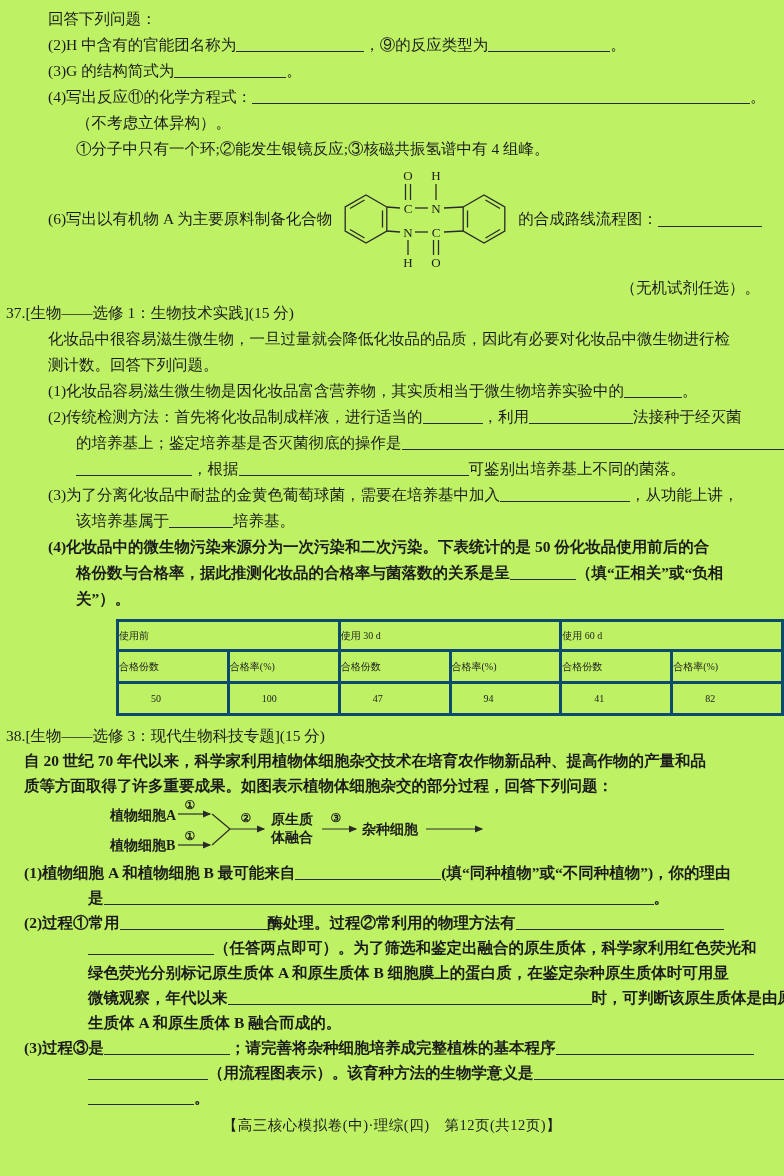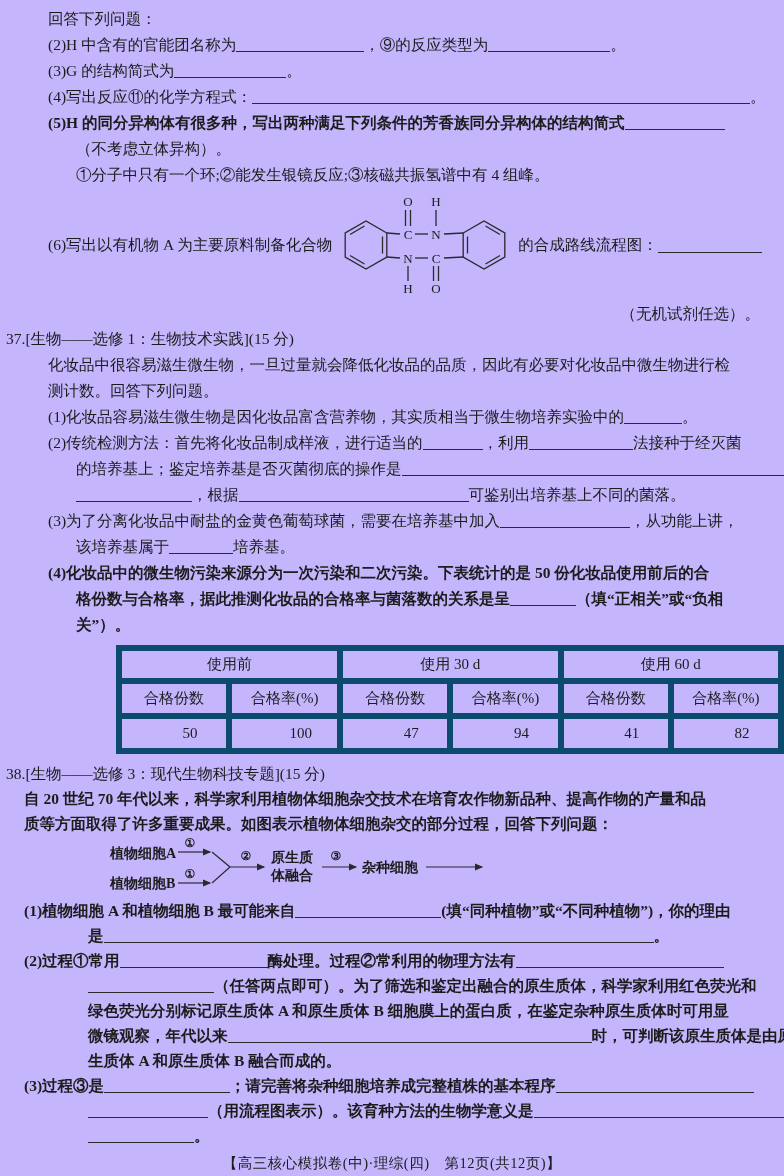--- a/index.html
+++ b/index.html
@@ -1,32 +1,32 @@
 <!DOCTYPE html>
 <html><head>
 <meta charset="utf-8">
 <style>
   html,body{margin:0;padding:0;background:#e8e8e8;}
-  .page{position:relative;width:784px;height:1176px;margin:0 auto;background:#c4b5fd;
+  .page{position:relative;width:784px;height:1176px;margin:0 auto;background:#bef264;
         font-family:"Liberation Serif","DejaVu Serif",serif;color:#1c1c1c;
         font-size:15.5px;overflow:hidden;box-sizing:border-box;padding-top:6px;}
   p{margin:0;}
   .ln  {line-height:26px;padding-left:48px;white-space:nowrap;}
   .lnw {line-height:26px;padding-left:76px;white-space:nowrap;}
   .ln8 {line-height:25px;padding-left:24px;white-space:nowrap;}
   .lnw8{line-height:25px;padding-left:88px;white-space:nowrap;}
   .qt  {line-height:26px;padding-left:6px;white-space:nowrap;}
   .qt8 {line-height:25px;padding-left:6px;white-space:nowrap;}
   .bd{font-weight:bold;}
   .bl{display:inline-block;border-bottom:1.2px solid #2a2a2a;height:15px;vertical-align:-2px;}
   .row6{display:flex;align-items:center;padding-left:48px;height:114px;line-height:26px;}
   .row6 .seg{white-space:nowrap;}
   .noteR{text-align:right;padding-right:24px;line-height:24px;}
   table.t37{border-collapse:collapse;margin:7px 0 7px 116px;}
-  table.t37 td{border:6px solid #0c4a6e;text-align:center;font-size:15px;
+  table.t37 td{border:3px solid #0c4a6e;text-align:left;font-size:10px;
                width:77px;padding:0;}
   table.t37 tr.g td{height:27px;}
   table.t37 tr.h td{height:29px;font-family:Liberation Serif, serif;}
   table.t37 tr.v td{height:29px;padding-left:32px;}
   .diagram-wrap{padding-left:108px;height:62px;}
   .footer{text-align:center;margin-top:6px;font-size:14.5px;letter-spacing:.5px;}
   svg text{fill:#1c1c1c;font-family:"Liberation Serif","DejaVu Serif",serif;}
   svg .bond{stroke:#2a2a2a;stroke-width:1.3;fill:none;}
   svg .arr{stroke:#2a2a2a;stroke-width:1.2;fill:none;}
 </style>
@@ -44,23 +44,20 @@
     </p>
 
     <p class="ln">
       <span>(3)G 的结构简式为</span><span class="bl" style="width:112px"></span><span>。</span>
     </p>
 
     <p class="ln">
       <span>(4)写出反应⑪的化学方程式：</span><span class="bl" style="width:498px"></span><span>。</span>
     </p>
 
-    <p class="ln bd">
-      <span>(5)H 的同分异构体有很多种，写出两种满足下列条件的芳香族同分异构体的结构简式</span><span class="bl" style="width:100px"></span>
-    </p>
     <p class="lnw"><span>（不考虑立体异构）。</span></p>
     <p class="lnw"><span>①分子中只有一个环;②能发生银镜反应;③核磁共振氢谱中有 4 组峰。</span></p>
 
     <div class="row6">
       <span class="seg">(6)写出以有机物 A 为主要原料制备化合物</span>
       <svg width="178" height="110" viewBox="0 0 178 110" style="flex:none;margin:0 4px;">
 
         <polygon class="bond" points="50.8,43 30,31 9.2,43 9.2,67 30,79 50.8,67"></polygon>
         <line class="bond" x1="28.5" y1="36" x2="14" y2="44.5"></line>
         <line class="bond" x1="14" y1="65.5" x2="28.5" y2="74"></line>

